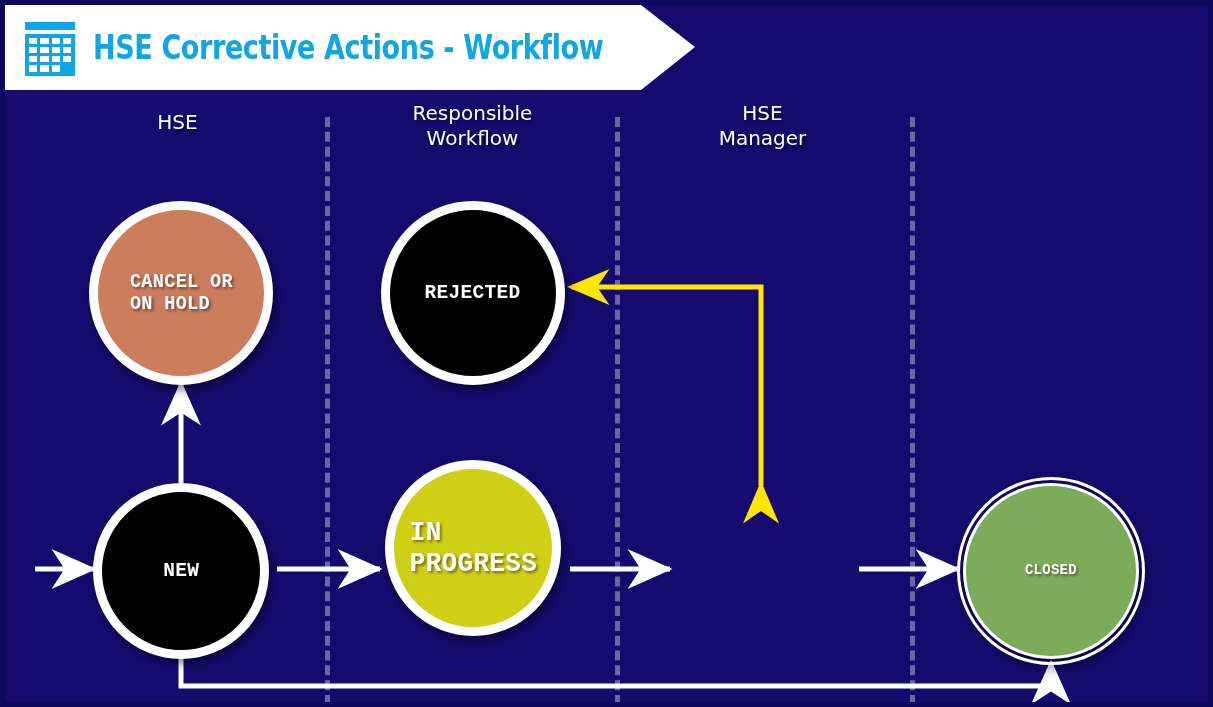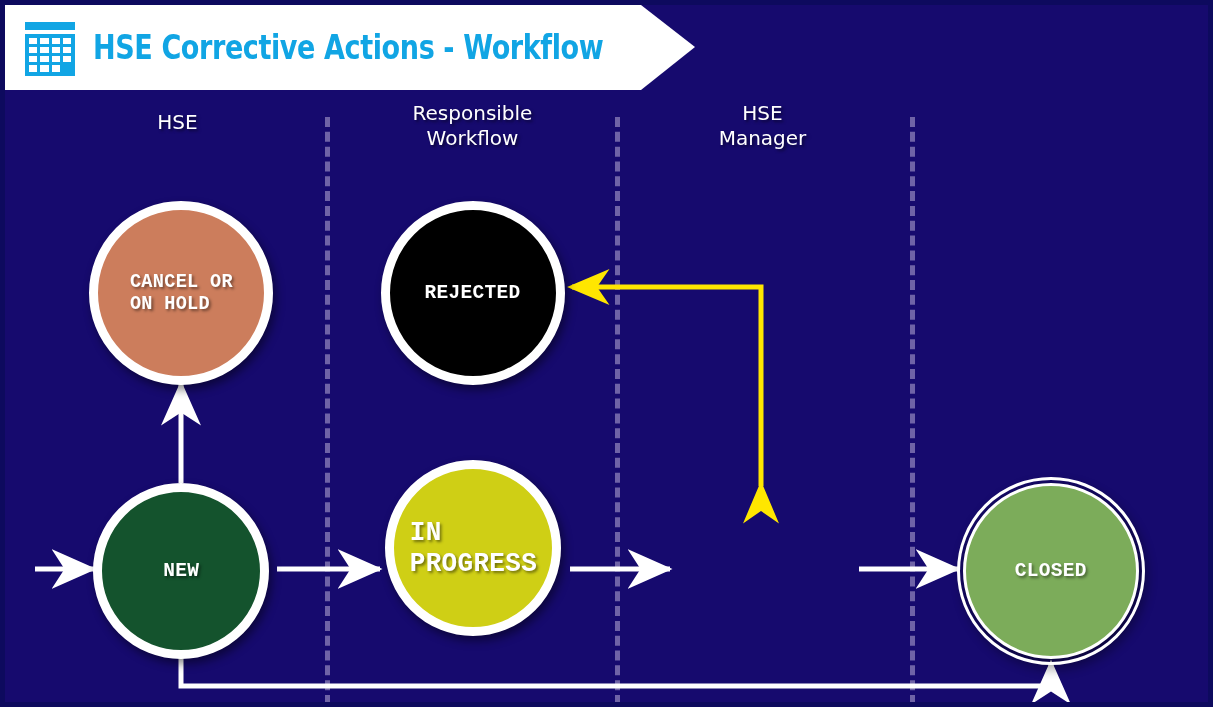--- a/index.html
+++ b/index.html
@@ -204,27 +204,27 @@
 
   <div class="node thick" style="left:84px; top:196px; width:184px; height:184px; background:#cc7d5c; font-size:20px;">
     <span class="node-label">CANCEL OR
 ON HOLD</span>
   </div>
 
   <div class="node thick" style="left:376px; top:196px; width:184px; height:184px; background:#000000; font-size:21px;">
     <span class="node-label">REJECTED</span>
   </div>
 
-  <div class="node thick" style="left:88px; top:478px; width:176px; height:176px; background:#14532d; font-size:21px;">
+  <div class="node thick" style="left:88px; top:478px; width:176px; height:176px; background:#000000; font-size:21px;">
     <span class="node-label">NEW</span>
   </div>
 
   <div class="node thick" style="left:380px; top:455px; width:176px; height:176px; background:#cfcf15; font-size:28px;">
     <span class="node-label">IN
 PROGRESS</span>
   </div>
 
 
-  <div class="node ring" style="left:958px; top:478px; width:176px; height:176px; background:#7cac5a; font-size:21px;">
+  <div class="node ring" style="left:958px; top:478px; width:176px; height:176px; background:#7cac5a; font-size:15px;">
     <span class="node-label">CLOSED</span>
   </div>
 
 </div>
 
 </body></html>

